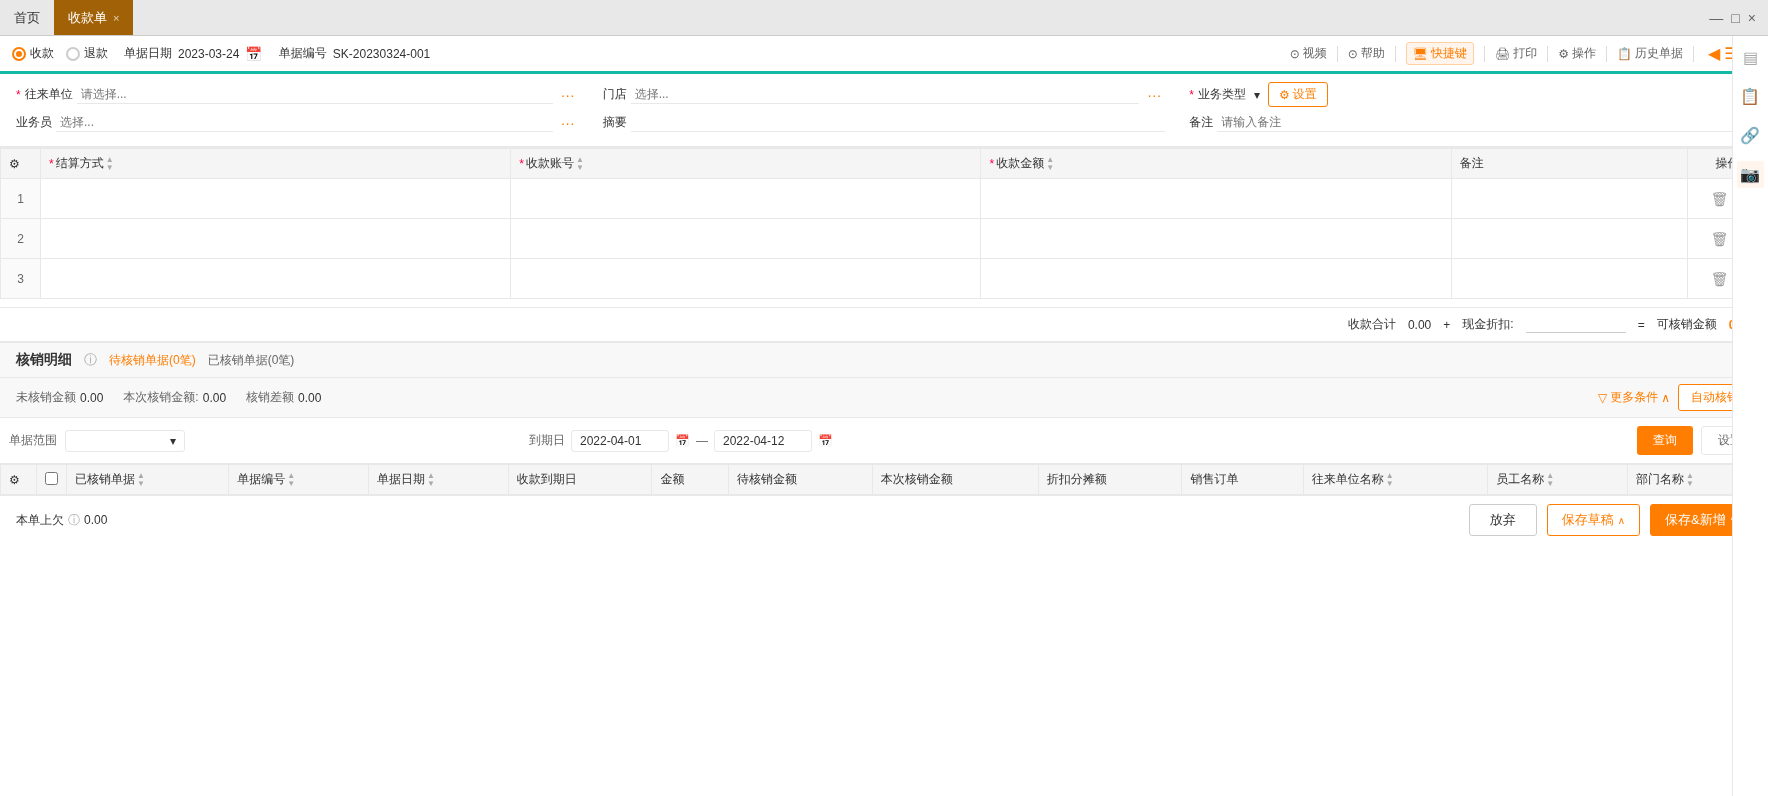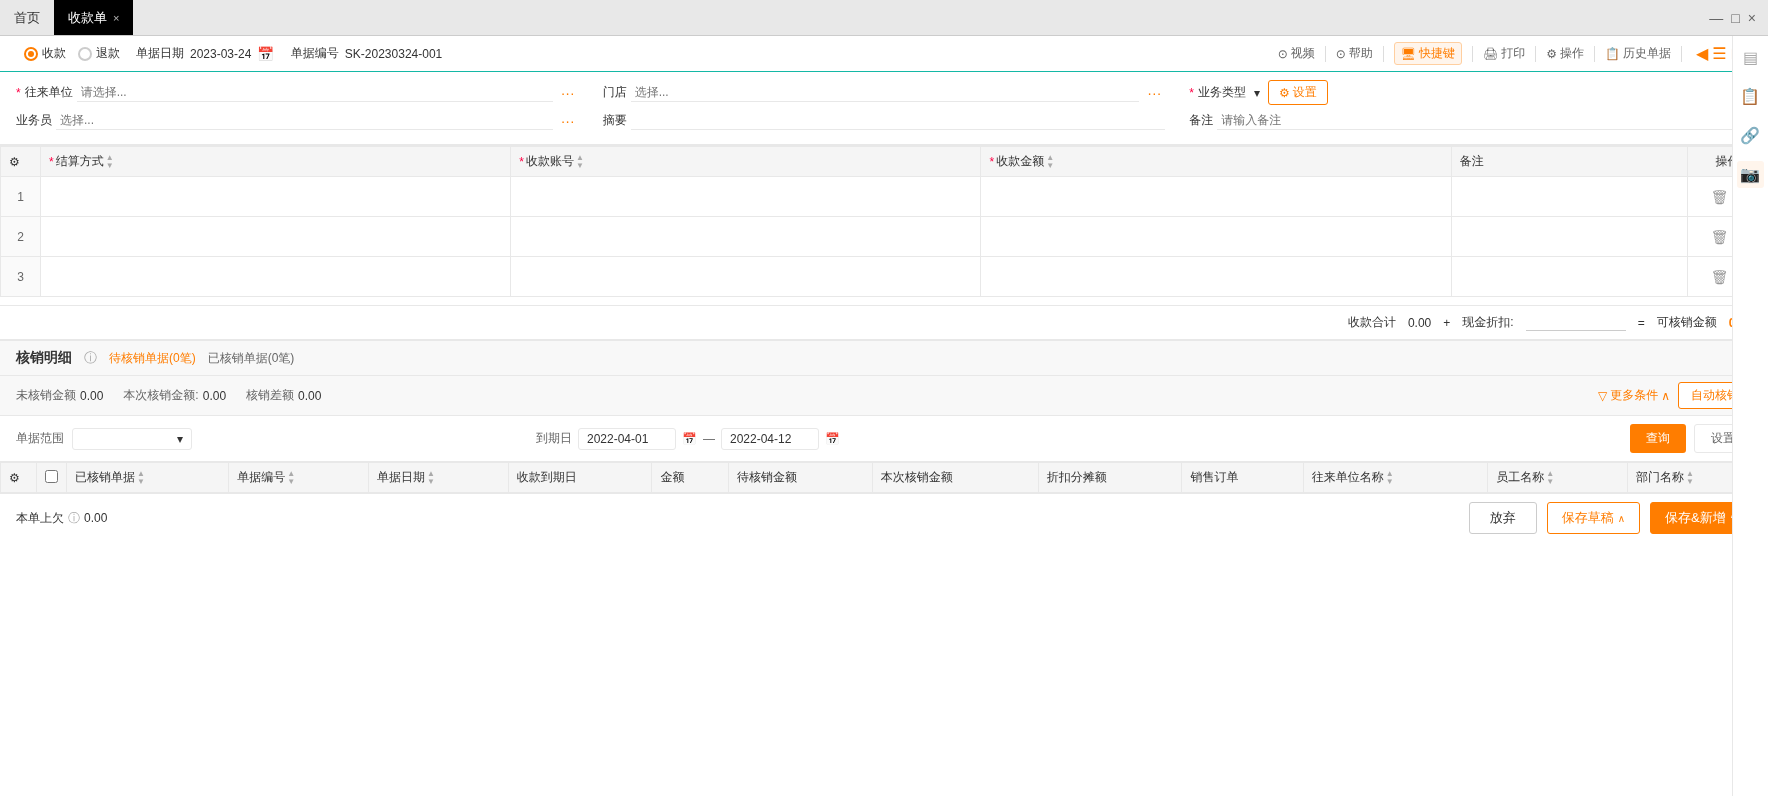--- a/index.html
+++ b/index.html
@@ -9,32 +9,32 @@
     .tab-bar {
       display: flex; align-items: center;
       background: #e8e8e8; height: 36px;
       border-bottom: 1px solid #ccc;
     }
     .tab-item {
       display: flex; align-items: center; padding: 0 14px; height: 100%;
       font-size: 13px; cursor: pointer; gap: 6px;
     }
     .tab-item.home { background: #e8e8e8; color: #333; }
-    .tab-item.active { background: #000000; color: #fff; }
+    .tab-item.active { background: #a16207; color: #fff; }
     .tab-close { font-size: 11px; cursor: pointer; opacity: 0.7; }
     .window-controls { margin-left: auto; display: flex; align-items: center; gap: 8px; padding-right: 12px; }
     .window-btn { cursor: pointer; font-size: 14px; color: #666; }
 
     
     .main-content { background: #fff; height: calc(796px - 36px); display: flex; flex-direction: column; overflow: hidden; }
 
     
     .toolbar {
-      display: flex; align-items: center; padding: 6px 24px;
-      background: #fff; border-bottom: 1px solid #14b8a6; gap: 16px; flex-shrink: 0;
+      display: flex; align-items: center; padding: 6px 12px;
+      background: #fff; border-bottom: 3px solid #14b8a6; gap: 16px; flex-shrink: 0;
     }
     .radio-group { display: flex; align-items: center; gap: 12px; }
     .radio-item { display: flex; align-items: center; gap: 4px; cursor: pointer; }
     .radio-dot { width: 14px; height: 14px; border-radius: 50%; border: 2px solid #ccc; display: flex; align-items: center; justify-content: center; }
     .radio-dot.selected { border-color: #ff7d00; }
     .radio-dot.selected::after { content: ''; width: 6px; height: 6px; border-radius: 50%; background: #ff7d00; }
     .field-group { display: flex; align-items: center; gap: 6px; }
     .field-label { color: #333; white-space: nowrap; }
     .field-value { color: #333; font-weight: 500; }
     .icon-btn { cursor: pointer; color: #666; font-size: 14px; }
@@ -98,21 +98,21 @@
     .stat-item { display: flex; align-items: center; gap: 4px; font-size: 12px; }
     .stat-label { color: #666; }
     .stat-value { color: #333; font-weight: 500; }
     .writeoff-filter-right { margin-left: auto; display: flex; align-items: center; gap: 8px; }
     .filter-btn { display: flex; align-items: center; gap: 3px; color: #ff7d00; cursor: pointer; font-size: 12px; }
     .auto-writeoff-btn {
       background: #fff; border: 1px solid #ff7d00; color: #ff7d00;
       padding: 4px 12px; border-radius: 3px; cursor: pointer; font-size: 12px;
     }
 
-    .writeoff-search { display: flex; align-items: center; padding: 8px 16px; gap: 20px; border-bottom: 1px solid #e8e8e8; background: #fff; }
+    .writeoff-search { display: flex; align-items: center; padding: 8px 9px; gap: 20px; border-bottom: 1px solid #e8e8e8; background: #fff; }
     .search-field { display: flex; align-items: center; gap: 6px; flex: 1; max-width: 500px; }
     .search-label { color: #666; white-space: nowrap; min-width: 50px; }
     .search-select { display: flex; align-items: center; border: 1px solid #e8e8e8; padding: 3px 8px; border-radius: 3px; gap: 4px; cursor: pointer; min-width: 120px; }
     .date-field { display: flex; align-items: center; gap: 6px; }
     .date-label { color: #666; white-space: nowrap; }
     .date-input { border: 1px solid #e8e8e8; padding: 3px 8px; border-radius: 3px; font-size: 12px; color: #333; width: 98px; }
     .date-separator { color: #666; }
     .calendar-icon { cursor: pointer; color: #aaa; }
     .search-actions { margin-left: auto; display: flex; gap: 8px; }
     .query-btn {

